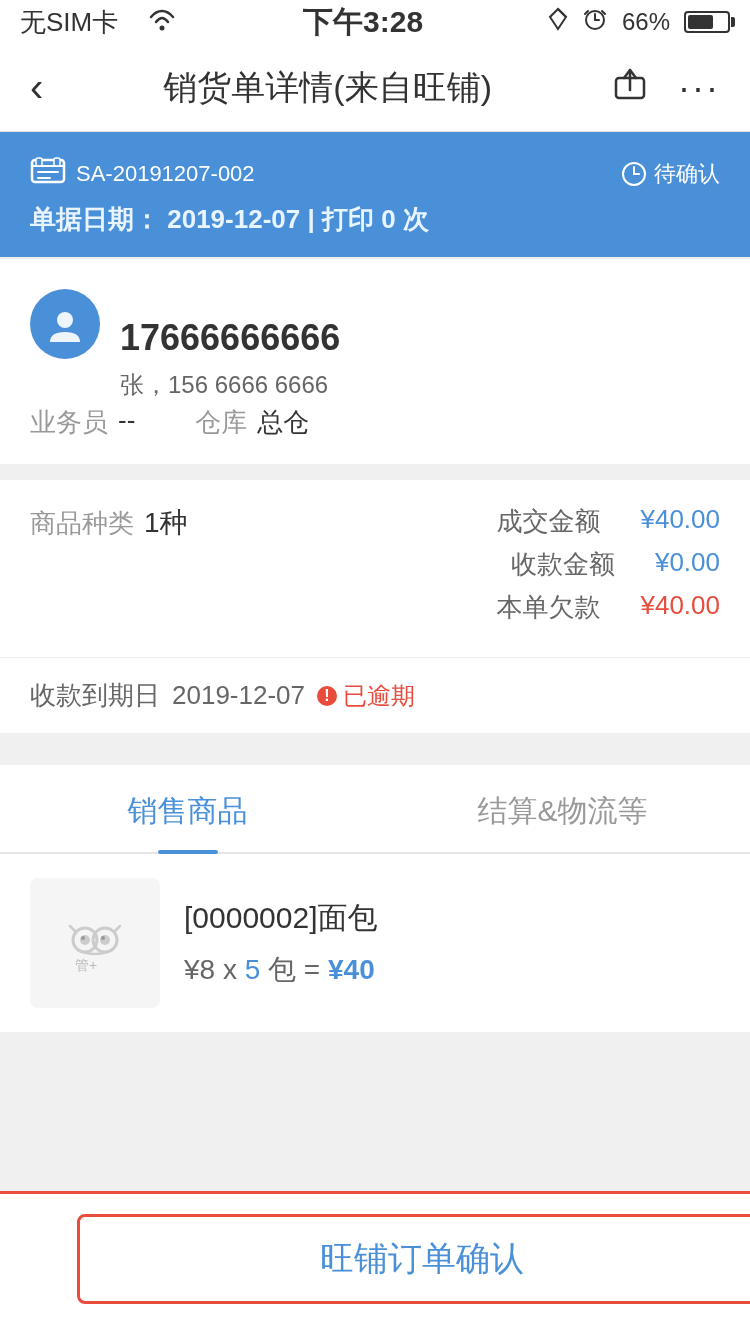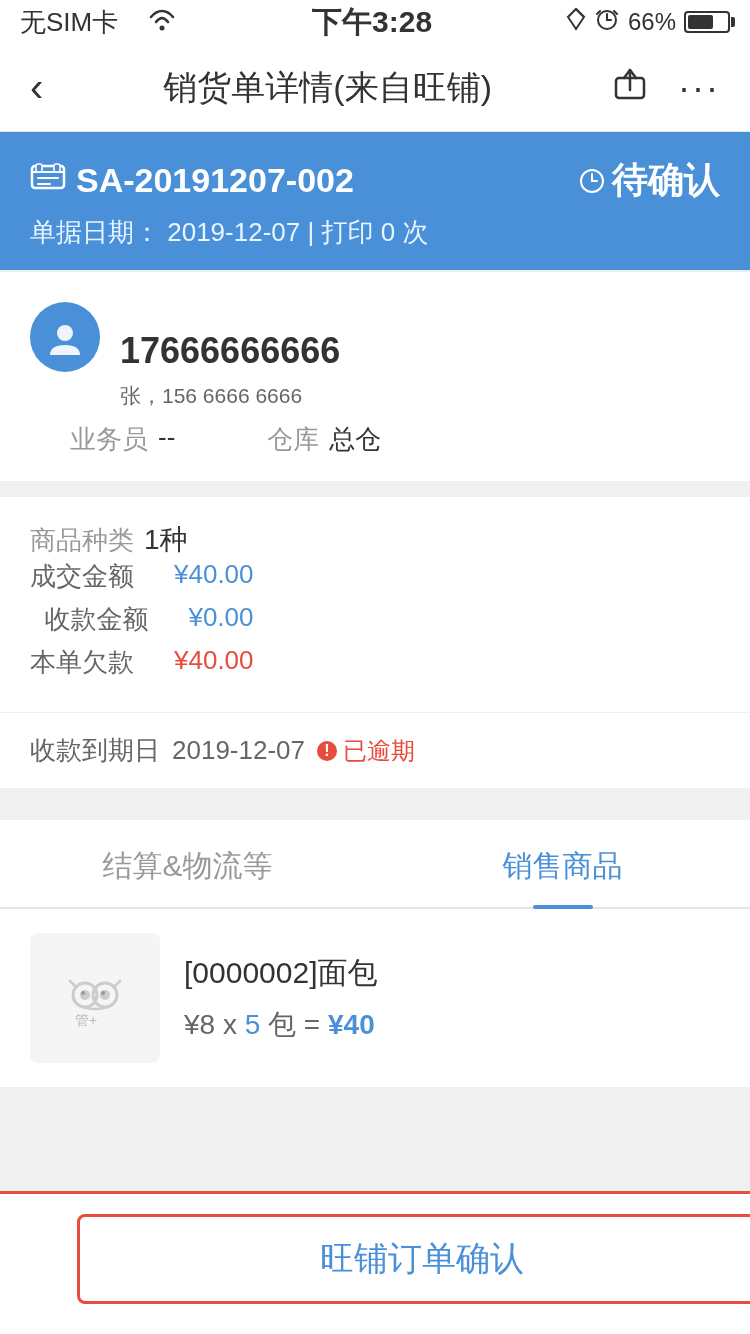--- a/index.html
+++ b/index.html
@@ -20,21 +20,21 @@
       height: 44px;
       display: flex;
       align-items: center;
       justify-content: space-between;
       padding: 0 20px;
       font-size: 26px;
       font-weight: 500;
     }
     .status-left { display: flex; align-items: center; gap: 28px; }
     .status-center { font-size: 30px; font-weight: 600; }
-    .status-right { display: flex; align-items: center; gap: 8px; font-size: 24px; }
+    .status-right { display: flex; align-items: center; gap: 14px; font-size: 24px; }
     .battery-icon {
       width: 46px; height: 22px; border: 2px solid #333; border-radius: 4px; position: relative; display: inline-flex; align-items: center; padding: 2px;
     }
     .battery-icon::after {
       content: ''; position: absolute; right: -7px; top: 50%; transform: translateY(-50%); width: 4px; height: 10px; background: #333; border-radius: 0 2px 2px 0;
     }
     .battery-fill { background: #333; height: 100%; width: 66%; border-radius: 2px; }
 
     
     .nav-bar {
@@ -56,36 +56,35 @@
       padding: 24px 30px 20px;
       margin-bottom: 0;
     }
     .header-top {
       display: flex;
       justify-content: space-between;
       align-items: center;
       margin-bottom: 10px;
     }
     .order-id {
-      font-size: 34px;
-      font-weight: 700;
+      font-size: 22px;
+      font-weight: 400;
       color: #fff;
       display: flex;
       align-items: center;
       gap: 10px;
     }
     .status-badge {
       color: #fff;
-      font-size: 36px;
+      font-size: 22px;
       display: flex;
       align-items: center;
       gap: 6px;
-      font-weight: bold;
-    }
-    .order-meta { color: #e8f4ff; font-size: 26px; }
+    }
+    .order-meta { color: #e8f4ff; font-size: 26px; font-weight: bold; }
 
     
     .customer-section {
       background: #fff;
       padding: 30px 30px 24px;
       margin-top: 2px;
     }
     .customer-row {
       display: flex;
       align-items: flex-end;
@@ -95,46 +94,44 @@
     .avatar {
       width: 70px; height: 70px;
       border-radius: 50%;
       background: #4A90D9;
       display: flex; align-items: center; justify-content: center;
       color: #fff;
       font-size: 36px;
       flex-shrink: 0;
     }
     .customer-phone { font-size: 36px; font-weight: 600; color: #333; }
-    .customer-detail { font-size: 21px; color: #666; margin-bottom: 12px; padding-left: 90px; }
+    .customer-detail { font-size: 24px; color: #666; margin-bottom: 4px; padding-left: 90px; }
     .info-row {
       display: flex;
       font-size: 26px;
       color: #666;
       padding-left: 0;
-      gap: 92px;
-      margin-left: 40px;
+      gap: 60px;
     }
     .info-item { display: flex; gap: 10px; }
     .info-label { color: #999; }
     .info-value { color: #333; }
 
     
     .divider { height: 16px; background: #f0f0f0; }
 
     
     .summary-section {
       background: #fff;
       padding: 24px 30px;
     }
     .summary-row {
       display: flex;
       justify-content: space-between;
       align-items: flex-start;
-      flex-direction: column;
     }
     .summary-right { }
     .amount-row { display: flex; justify-content: flex-end; gap: 40px; margin-bottom: 8px; font-size: 26px; }
     .amount-label { color: #666; }
     .amount-value-blue { color: #4A90D9; }
     .amount-value-red { color: #e74c3c; }
 
     
     .due-section {
       background: #fff;
@@ -398,25 +395,25 @@
   <span class="overdue-badge">
     <span class="overdue-dot">!</span>
     <span>已逾期</span>
   </span>
 </div>
 
 <div class="divider"></div>
 
 <div class="tabs-section">
   <div class="tabs-row">
+    <div class="tab-item active">
+      <span>销售商品</span>
+    </div>
     <div class="tab-item">
       <span>结算&amp;物流等</span>
-    </div>
-    <div class="tab-item active">
-      <span>销售商品</span>
     </div>
   </div>
 
   <div class="product-item">
     <div class="product-thumb">
 
       <svg width="90" height="70" viewBox="0 0 90 70">
         <circle cx="35" cy="32" r="12" fill="none" stroke="#ccc" stroke-width="3"></circle>
         <circle cx="55" cy="32" r="12" fill="none" stroke="#ccc" stroke-width="3"></circle>
         <circle cx="35" cy="32" r="5" fill="#ccc"></circle>

